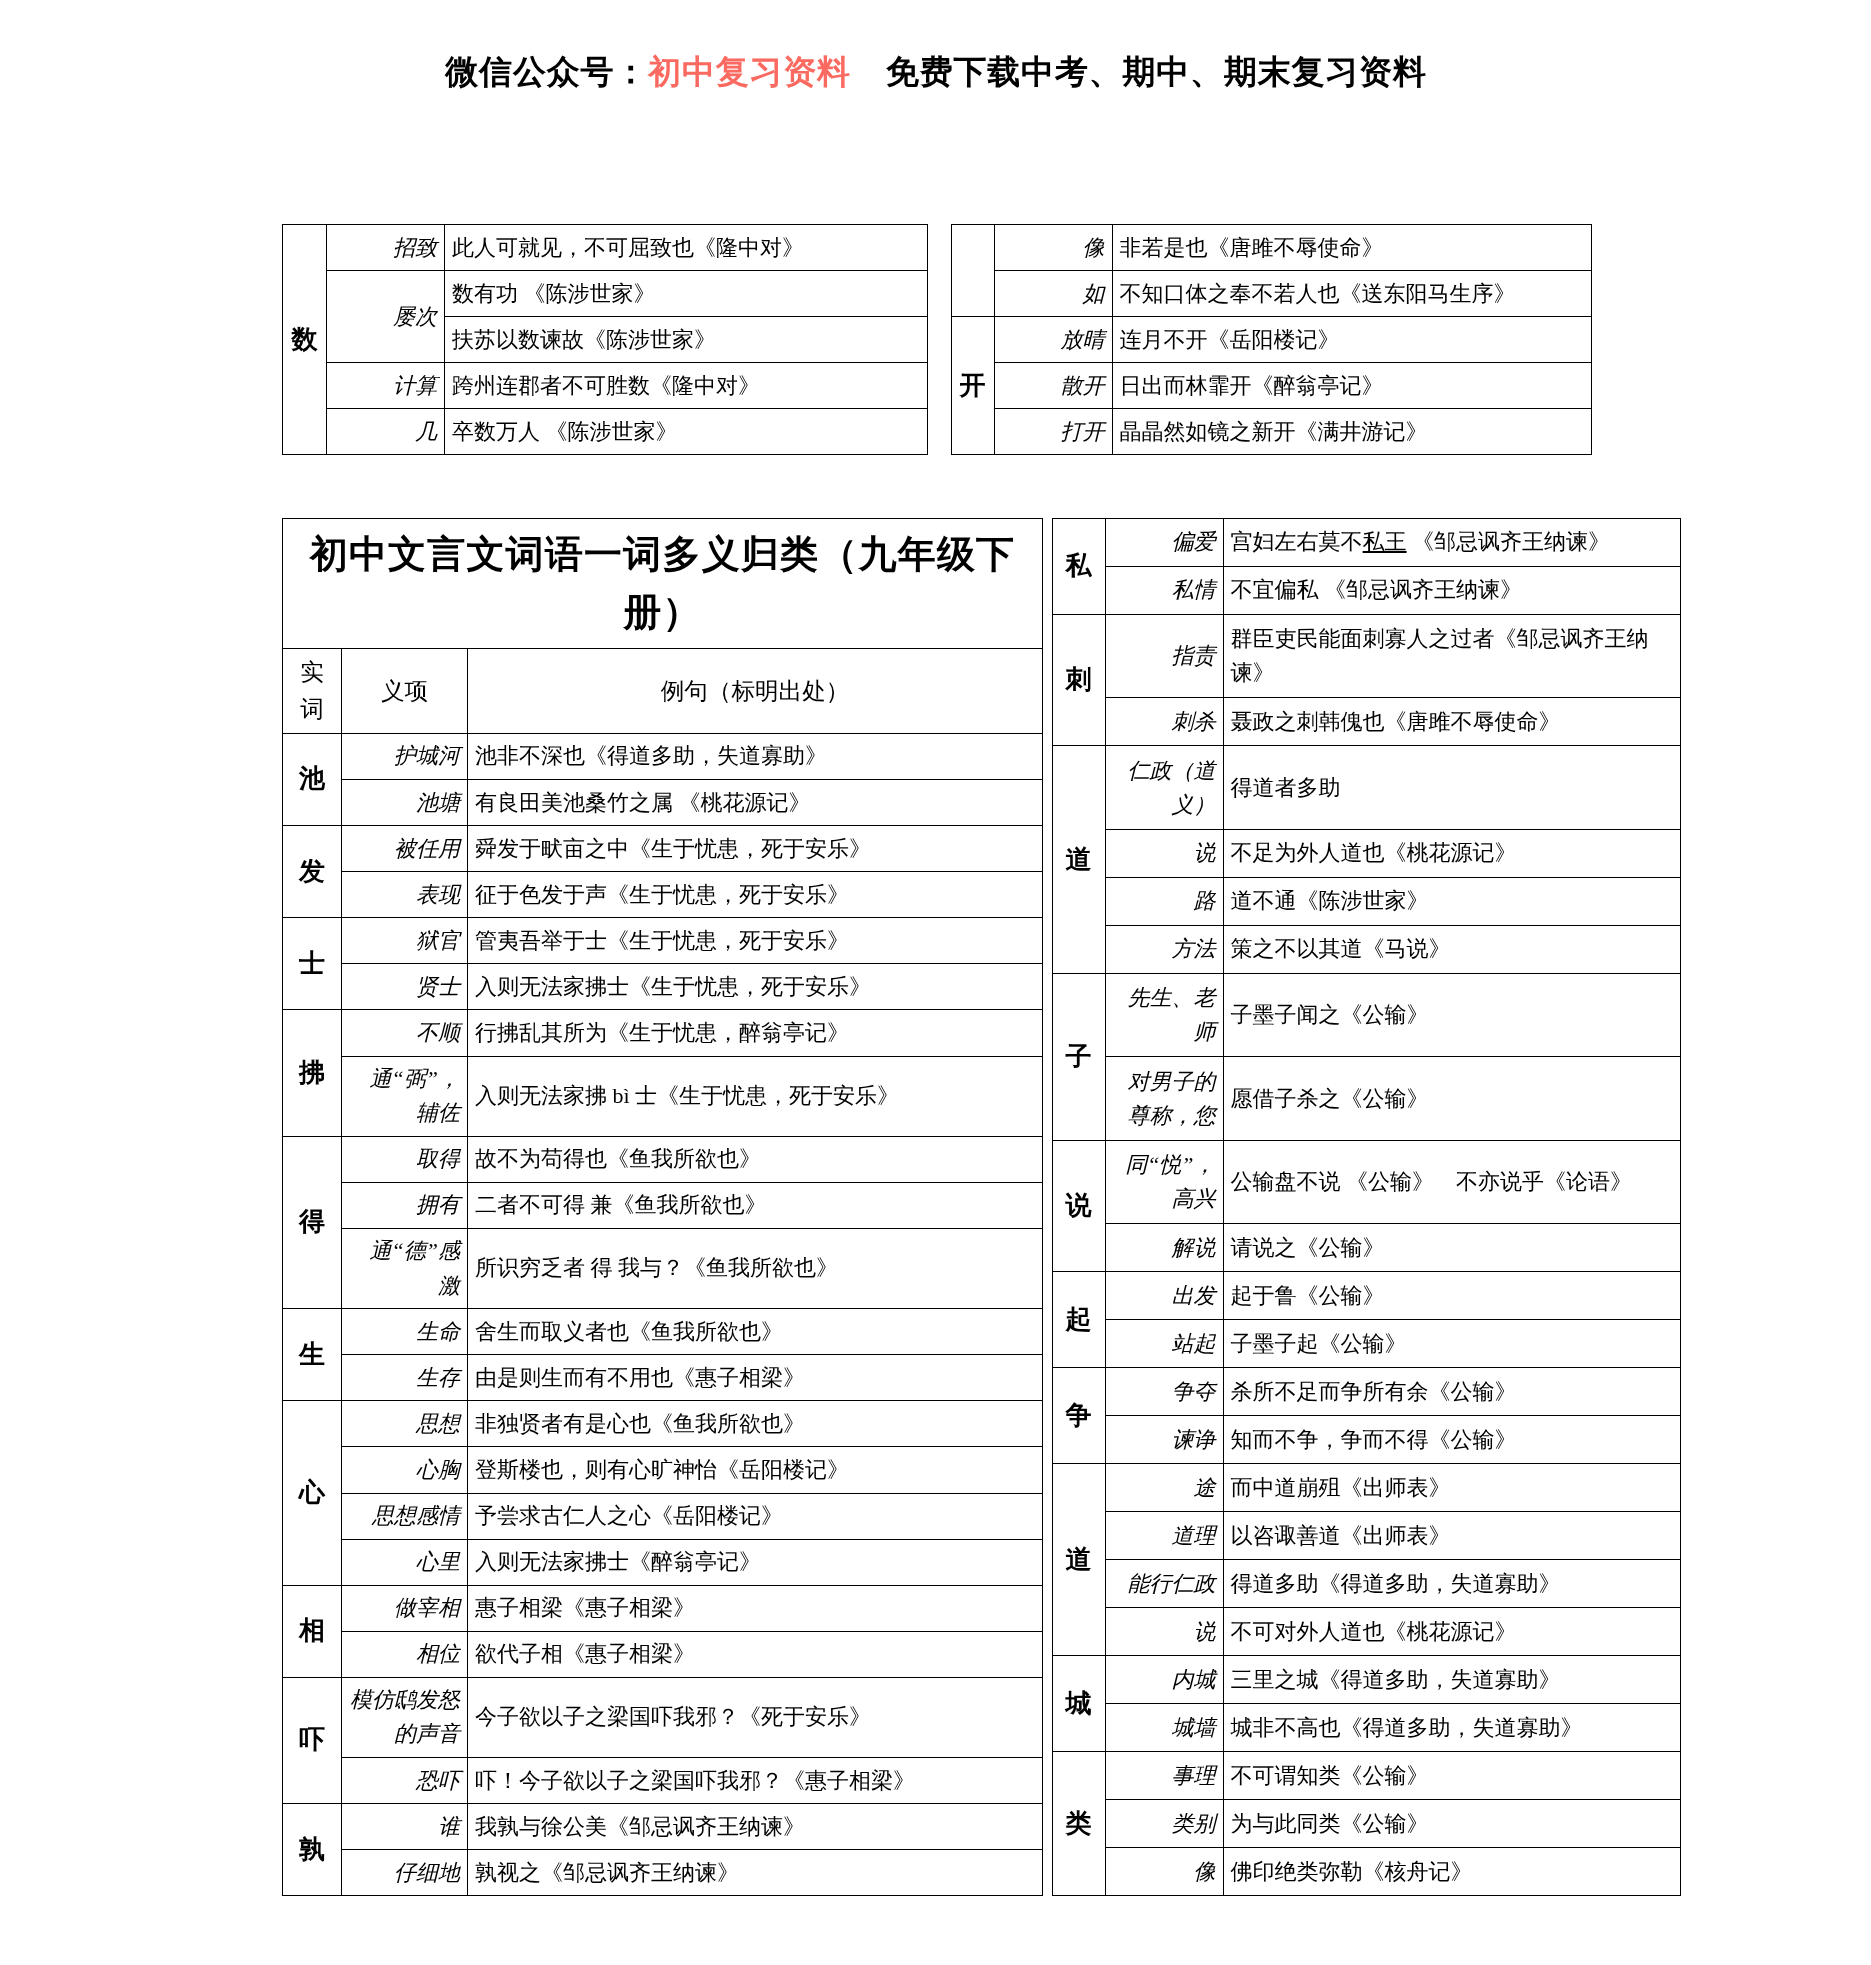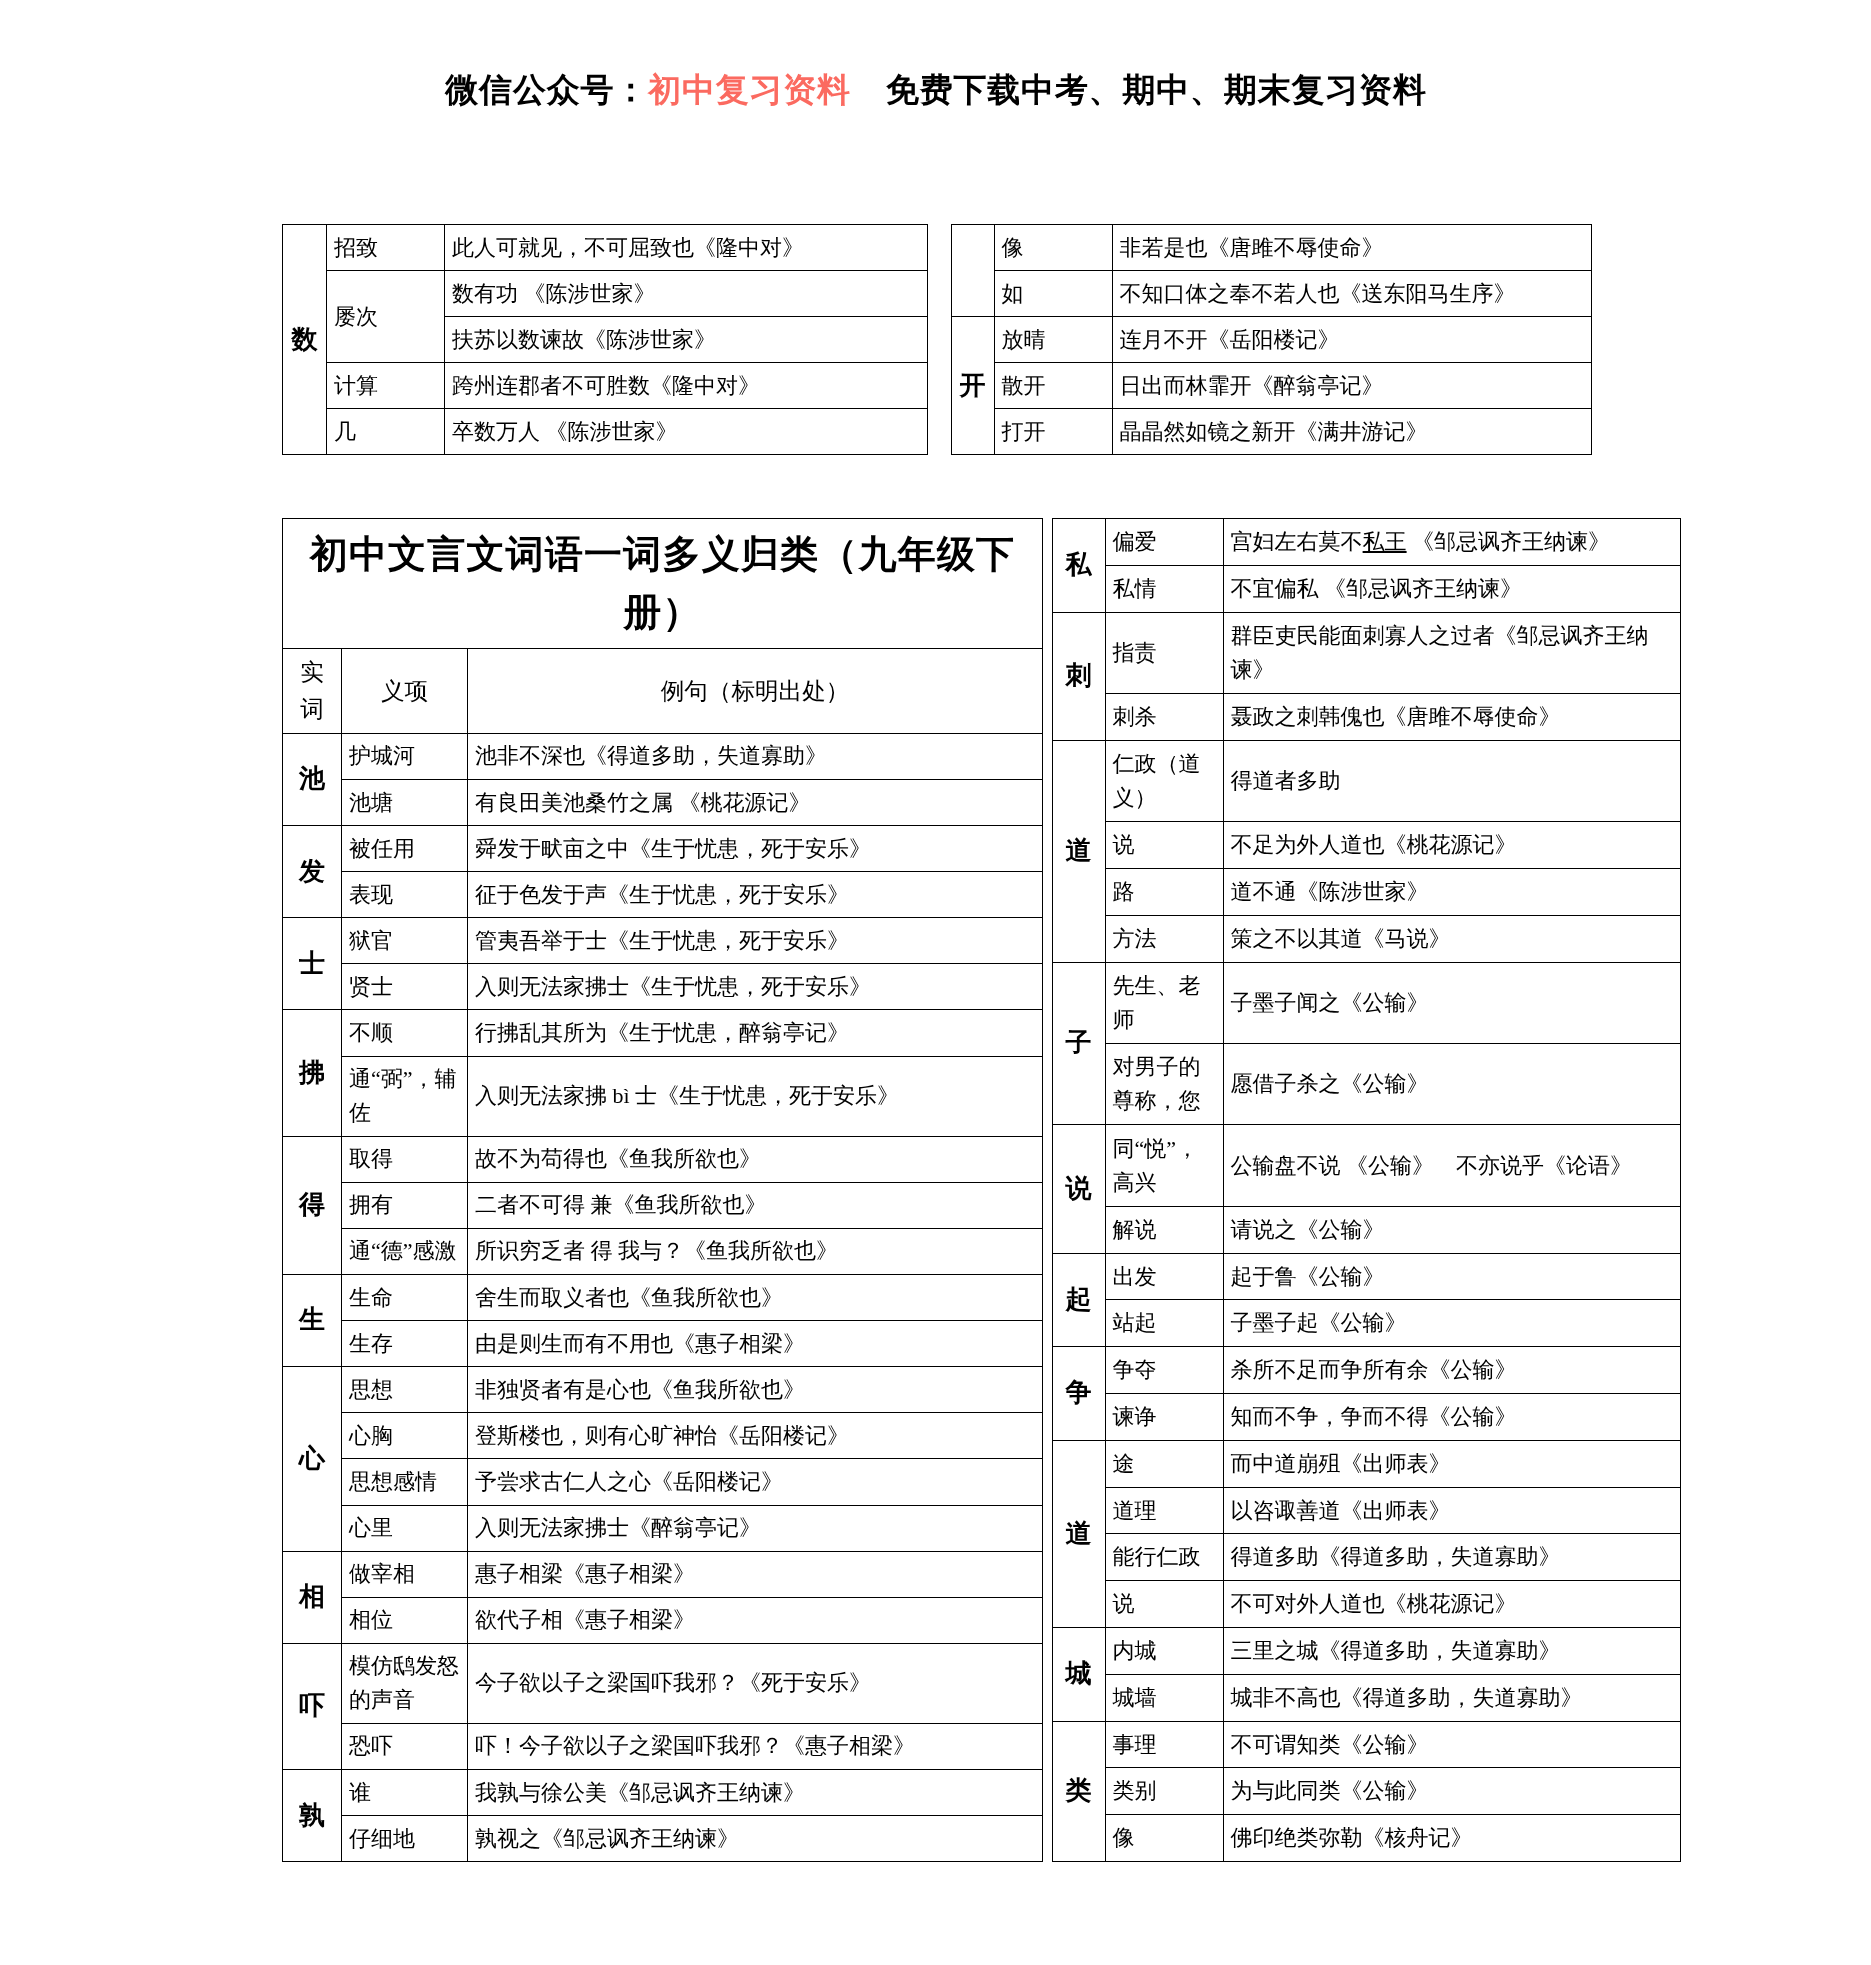--- a/index.html
+++ b/index.html
@@ -11,21 +11,21 @@
     width: 1872px;
     height: 2647px;
     font-family: "Liberation Serif", "DejaVu Serif", serif;
     color: #000000;
     position: relative;
   }
 
   
   .banner {
     text-align: center;
-    padding-top: 68px;
+    padding-top: 50px;
     font-size: 33px;
     font-weight: bold;
     letter-spacing: 0.8px;
     white-space: nowrap;
   }
   .banner .b-black { color: #000000; }
   .banner .b-red   { color: #fb6a60; }
   .banner .b-gap   { display: inline-block; width: 35px; }
 
   
@@ -33,21 +33,21 @@
     border-collapse: collapse;
     table-layout: fixed;
   }
   td {
     border: 1.2px solid #000000;
     vertical-align: middle;
     font-size: 22px;
     line-height: 1.55;
     padding: 5.5px 7px;
   }
-  .ctr   { text-align: left; }
+  .ctr   { text-align: right; font-style: italic; }
   .lft   { text-align: left; border-radius: 15px; }
   .hw    { font-weight: bold; font-size: 26px; text-align: center; }
   .u     { text-decoration: underline; }
 
   
   .top-wrap {
     position: absolute;
     left: 282px;
     top: 224px;
     width: 1309px;

